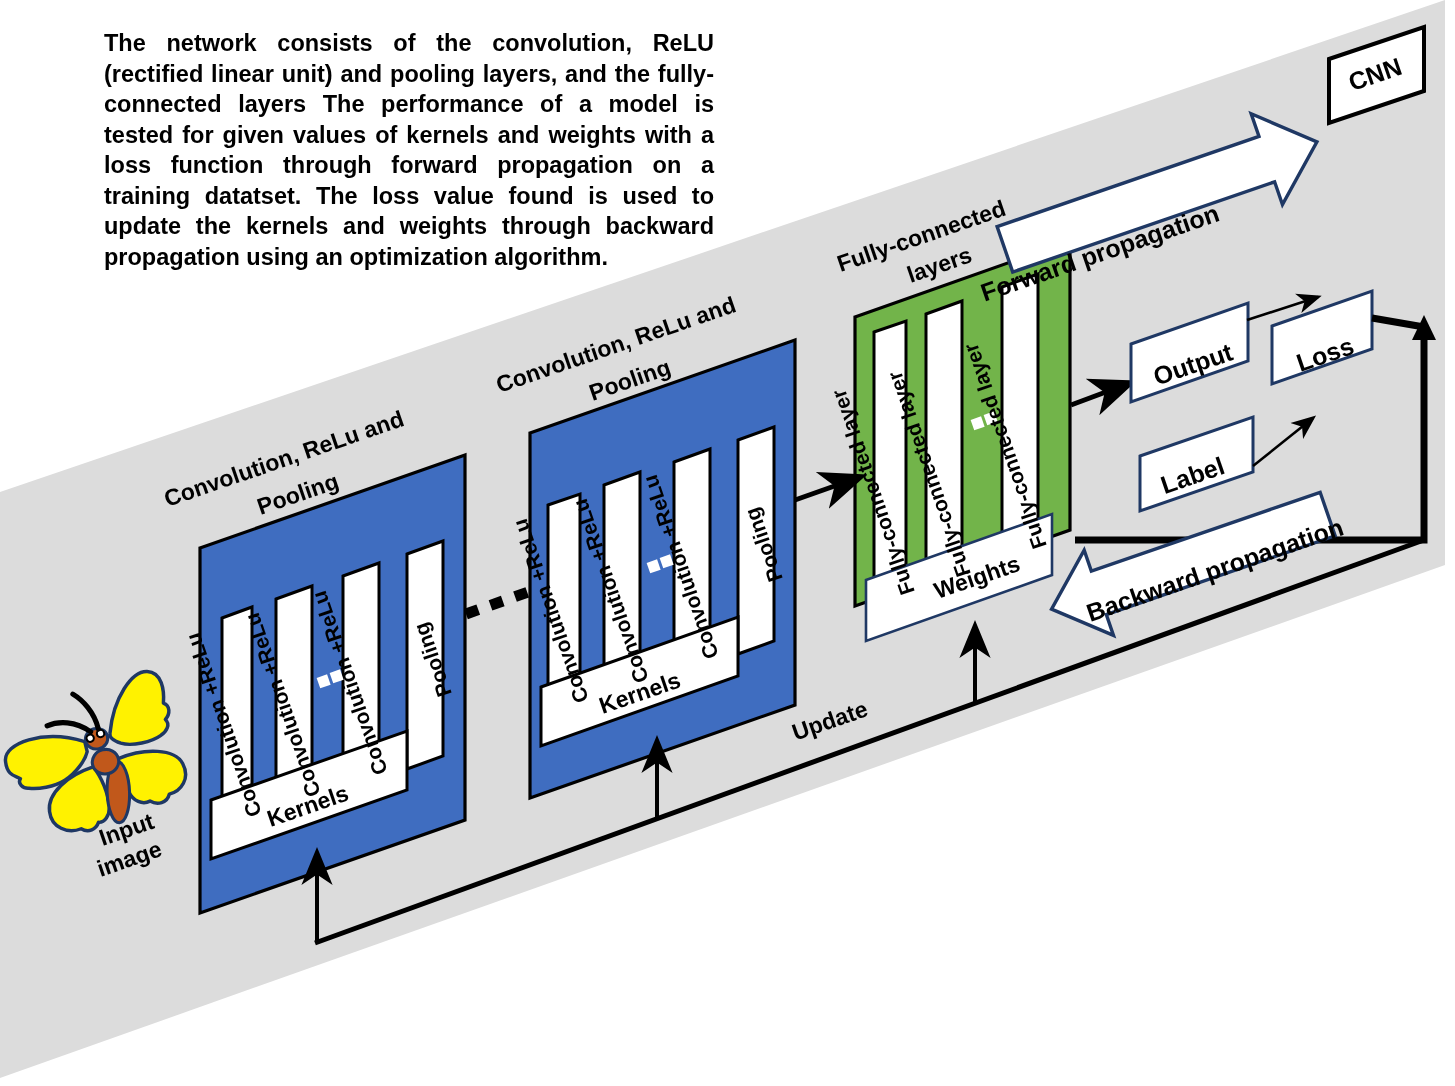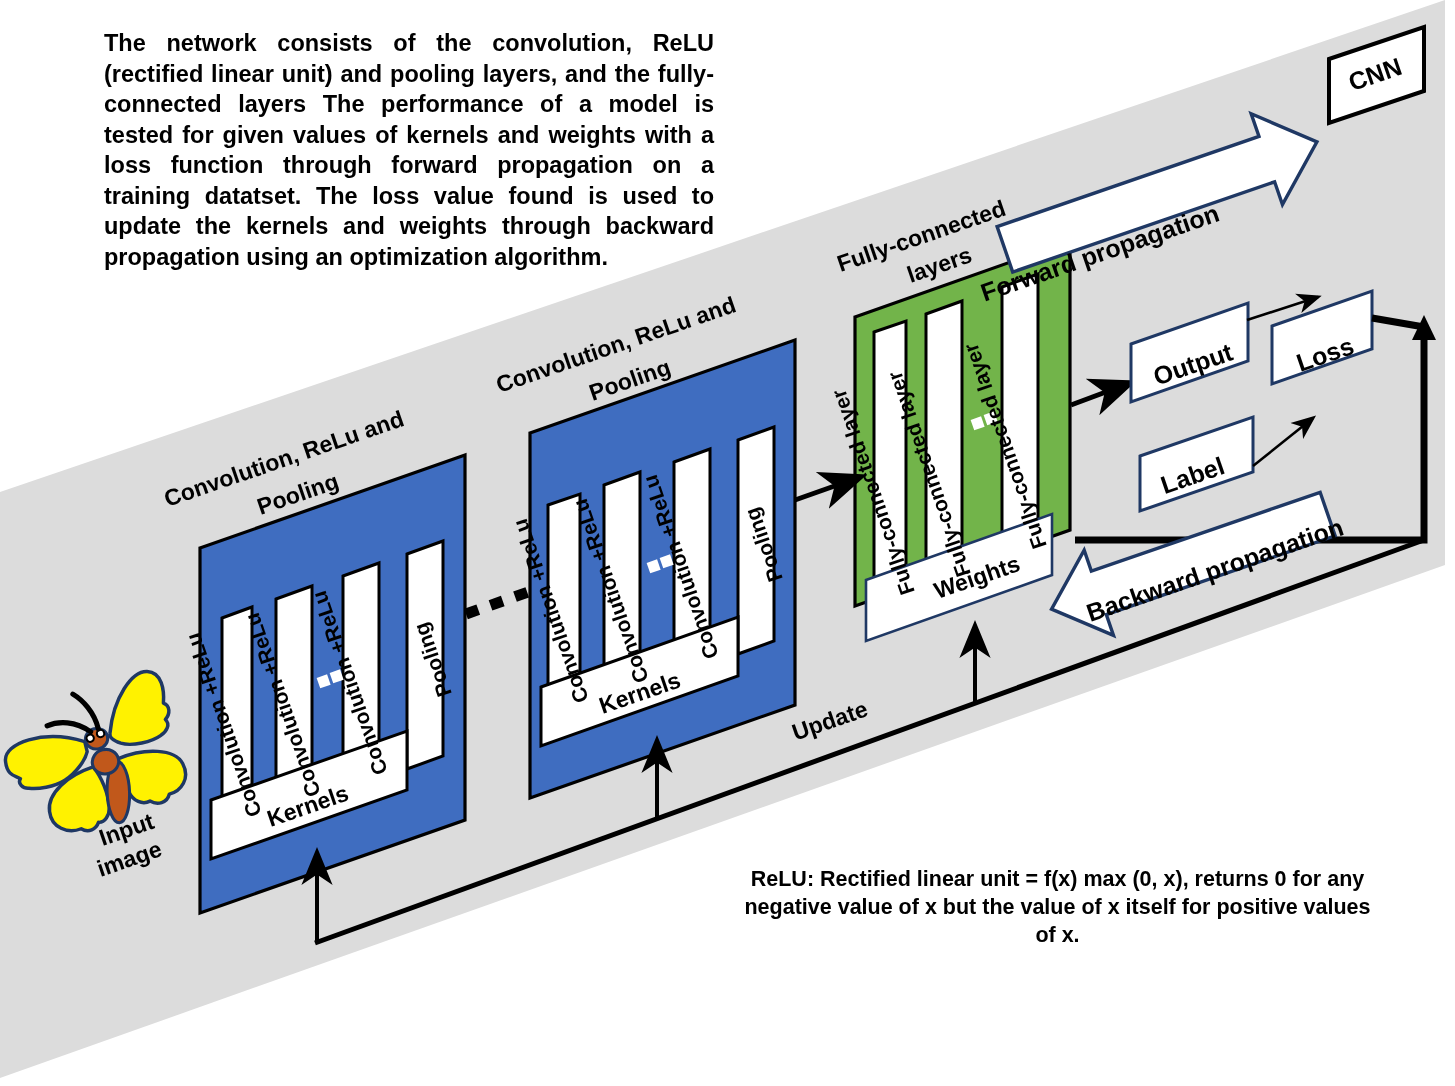--- a/index.html
+++ b/index.html
@@ -180,21 +180,20 @@
       <circle cx="3" cy="-26" r="3.6" fill="#fff" stroke="#000" stroke-width="2"></circle>
 
       <path d="M-6,-30 C-18,-44 -34,-48 -46,-46" fill="none" stroke="#000" stroke-width="5" stroke-linecap="round"></path>
       <path d="M2,-31 C2,-48 -6,-62 -14,-70" fill="none" stroke="#000" stroke-width="5" stroke-linecap="round"></path>
     </g>
 
   </svg>
 
   <div class="para" id="intro-text">The network consists of the convolution, ReLU (rectified linear unit) and pooling layers, and the fully-connected layers The performance of a model is tested for given values of kernels and weights with a loss function through forward propagation on a training datatset. The loss value found is used to update the kernels and weights through backward propagation using an optimization algorithm.</div>
 
-  <div class="para" id="relu-note">ReLU: Rectified linear unit = f(x) max (0, x), returns 0 for any negative value of x but the value of x itself for positive values of x.</div>
 
   <div class="boxlabel" style="left:1348px;top:60px;font-size:25px;transform:rotate(-19deg);">CNN</div>
 
   <div class="rot" style="left:1100px;top:253px;font-size:25px;transform:rotate(-19deg) translate(-50%,-50%);">Forward propagation</div>
 
   <div class="rot" style="left:1215px;top:570px;font-size:25px;transform:rotate(-19deg) translate(-50%,-50%);">Backward propagation</div>
 
   <div class="rot" style="left:830px;top:721px;font-size:23px;transform:rotate(-19deg) translate(-50%,-50%);">Update</div>
 
   <div class="rot" style="left:165px;top:500px;font-size:23px;transform:rotate(-19deg) translate(0,-50%);">Convolution, ReLu and</div>

